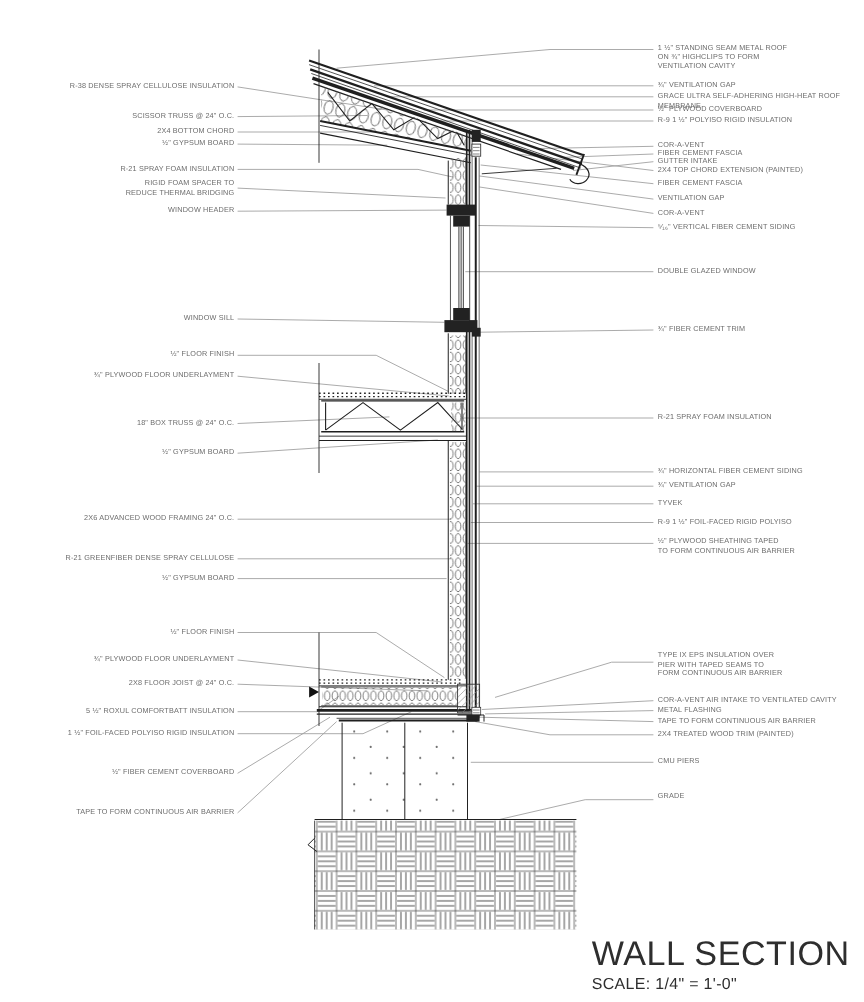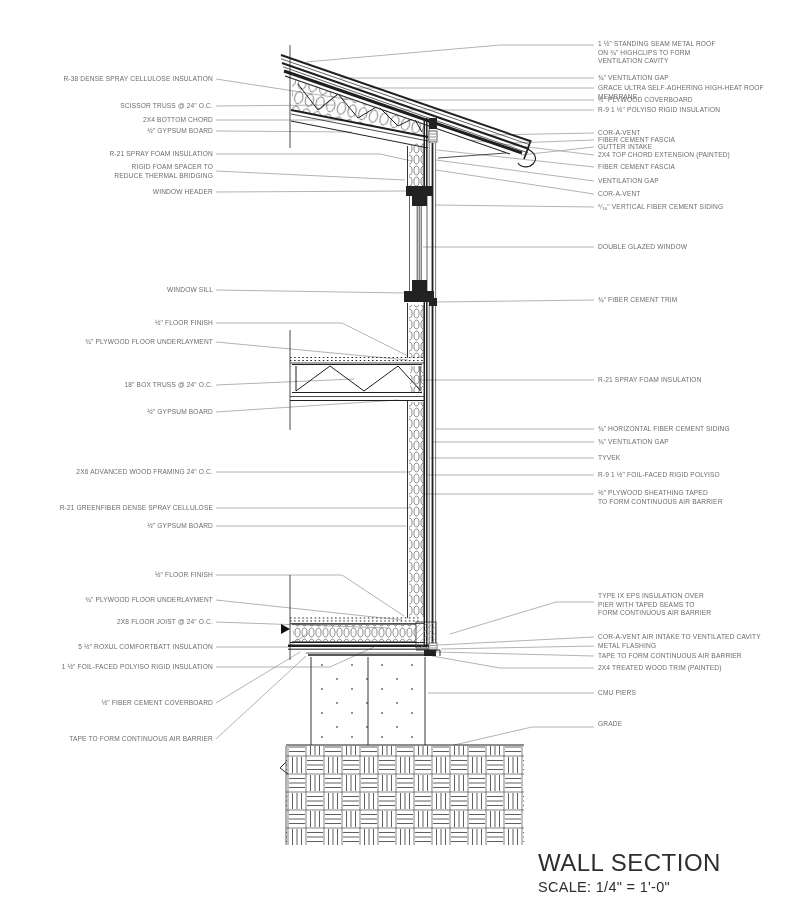--- a/index.html
+++ b/index.html
@@ -9,21 +9,21 @@
   }
   #drawing-svg{position:absolute;left:0;top:0;}
   .callout{
     position:absolute;font-size:6.6px;line-height:1.32;color:#6b6b6b;
     white-space:pre-line;letter-spacing:.15px;
   }
   #labels-left .callout{right:572px;text-align:right;width:190px;}
   #labels-right .callout{left:598px;text-align:left;width:185px;}
   .leader{stroke:#9f9f9f;stroke-width:.8;fill:none;}
   #titleblock{position:absolute;left:538px;top:849px;color:#2e2e2e;}
-  #titleblock .big{font-size:24px;letter-spacing:.5px;}
+  #titleblock .big{font-size:31px;letter-spacing:.5px;}
   #titleblock .small{font-size:14.5px;margin-top:2px;letter-spacing:.3px;}
 </style>
 </head>
 <body>
 
 <div id="sheet">
 
   <svg id="drawing-svg" width="785" height="911" viewBox="0 0 785 911">
     <defs>
       <pattern id="pLoop" width="7" height="11" patternUnits="userSpaceOnUse">

